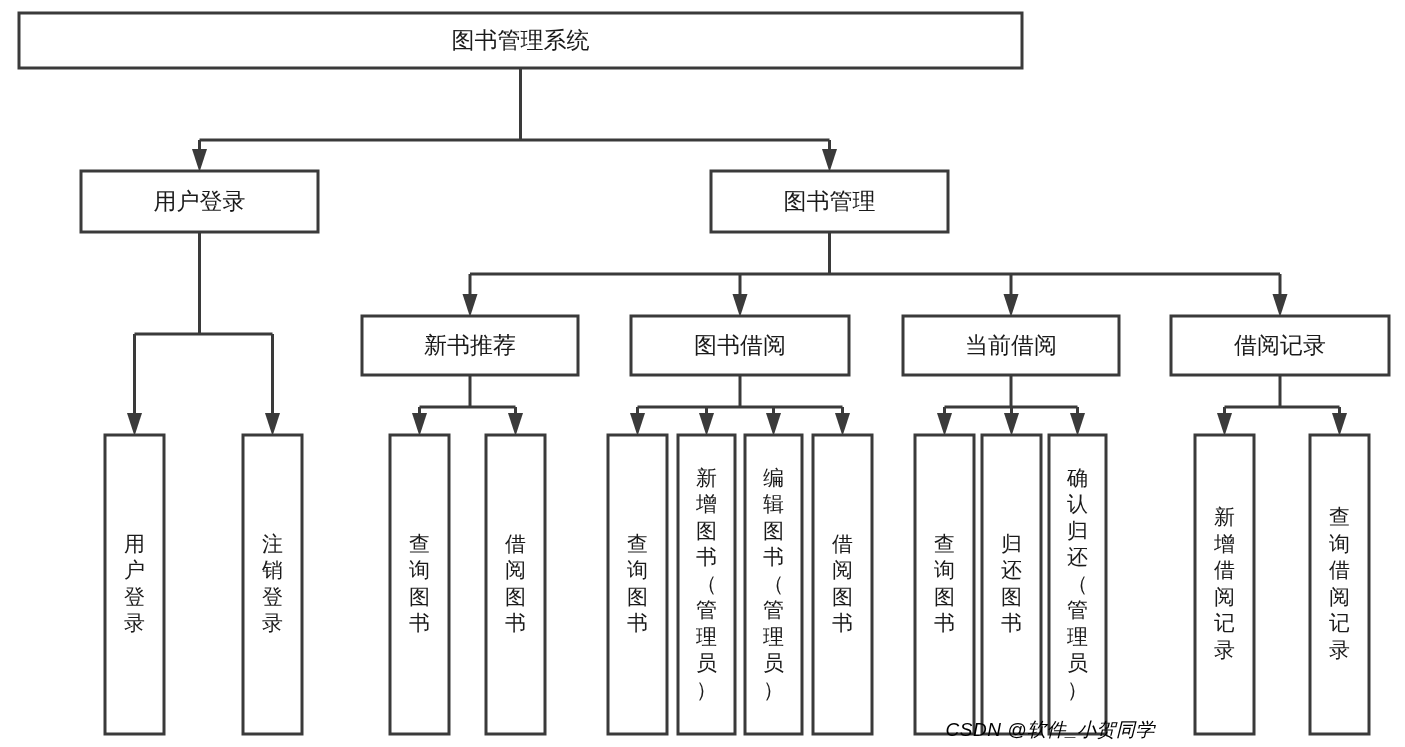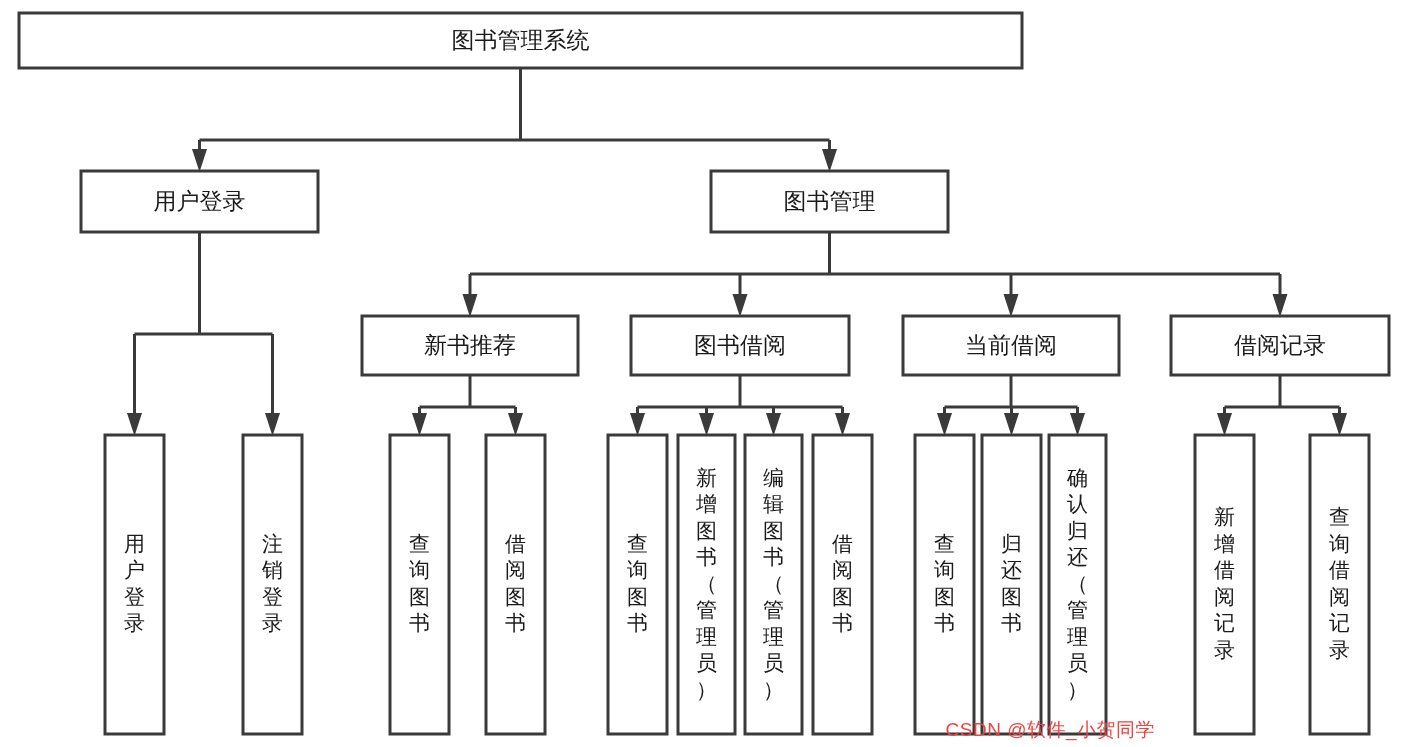--- a/index.html
+++ b/index.html
@@ -15,23 +15,23 @@
   .arrow-head{fill:#3a3a3a;stroke:none;}
   .node-label{
     font-family:"Liberation Sans","DejaVu Sans",sans-serif;
     font-size:23px;fill:#1a1a1a;
     text-anchor:middle;dominant-baseline:middle;
     white-space:pre;
   }
   .node-label.vert{font-size:21px;}
   .watermark{
     position:absolute;right:10px;bottom:4px;
-    font-size:19px;color:#ef4444;
+    font-size:19px;color:#000000;
     font-family:"Liberation Sans","DejaVu Sans",sans-serif;
-    letter-spacing:.5px;pointer-events:none;user-select:none;
+    letter-spacing:.5px;pointer-events:none;user-select:none;font-style:italic;
   }
 </style>
 </head>
 <body>
 
 <div id="stage">
   <svg id="tree" viewBox="0 0 1405 747">
     <g id="edges-layer">
         <path class="edge" d="M 520.5 68 L 520.5 140"></path>
         <path class="edge" d="M 199.5 140 L 829.5 140"></path>

